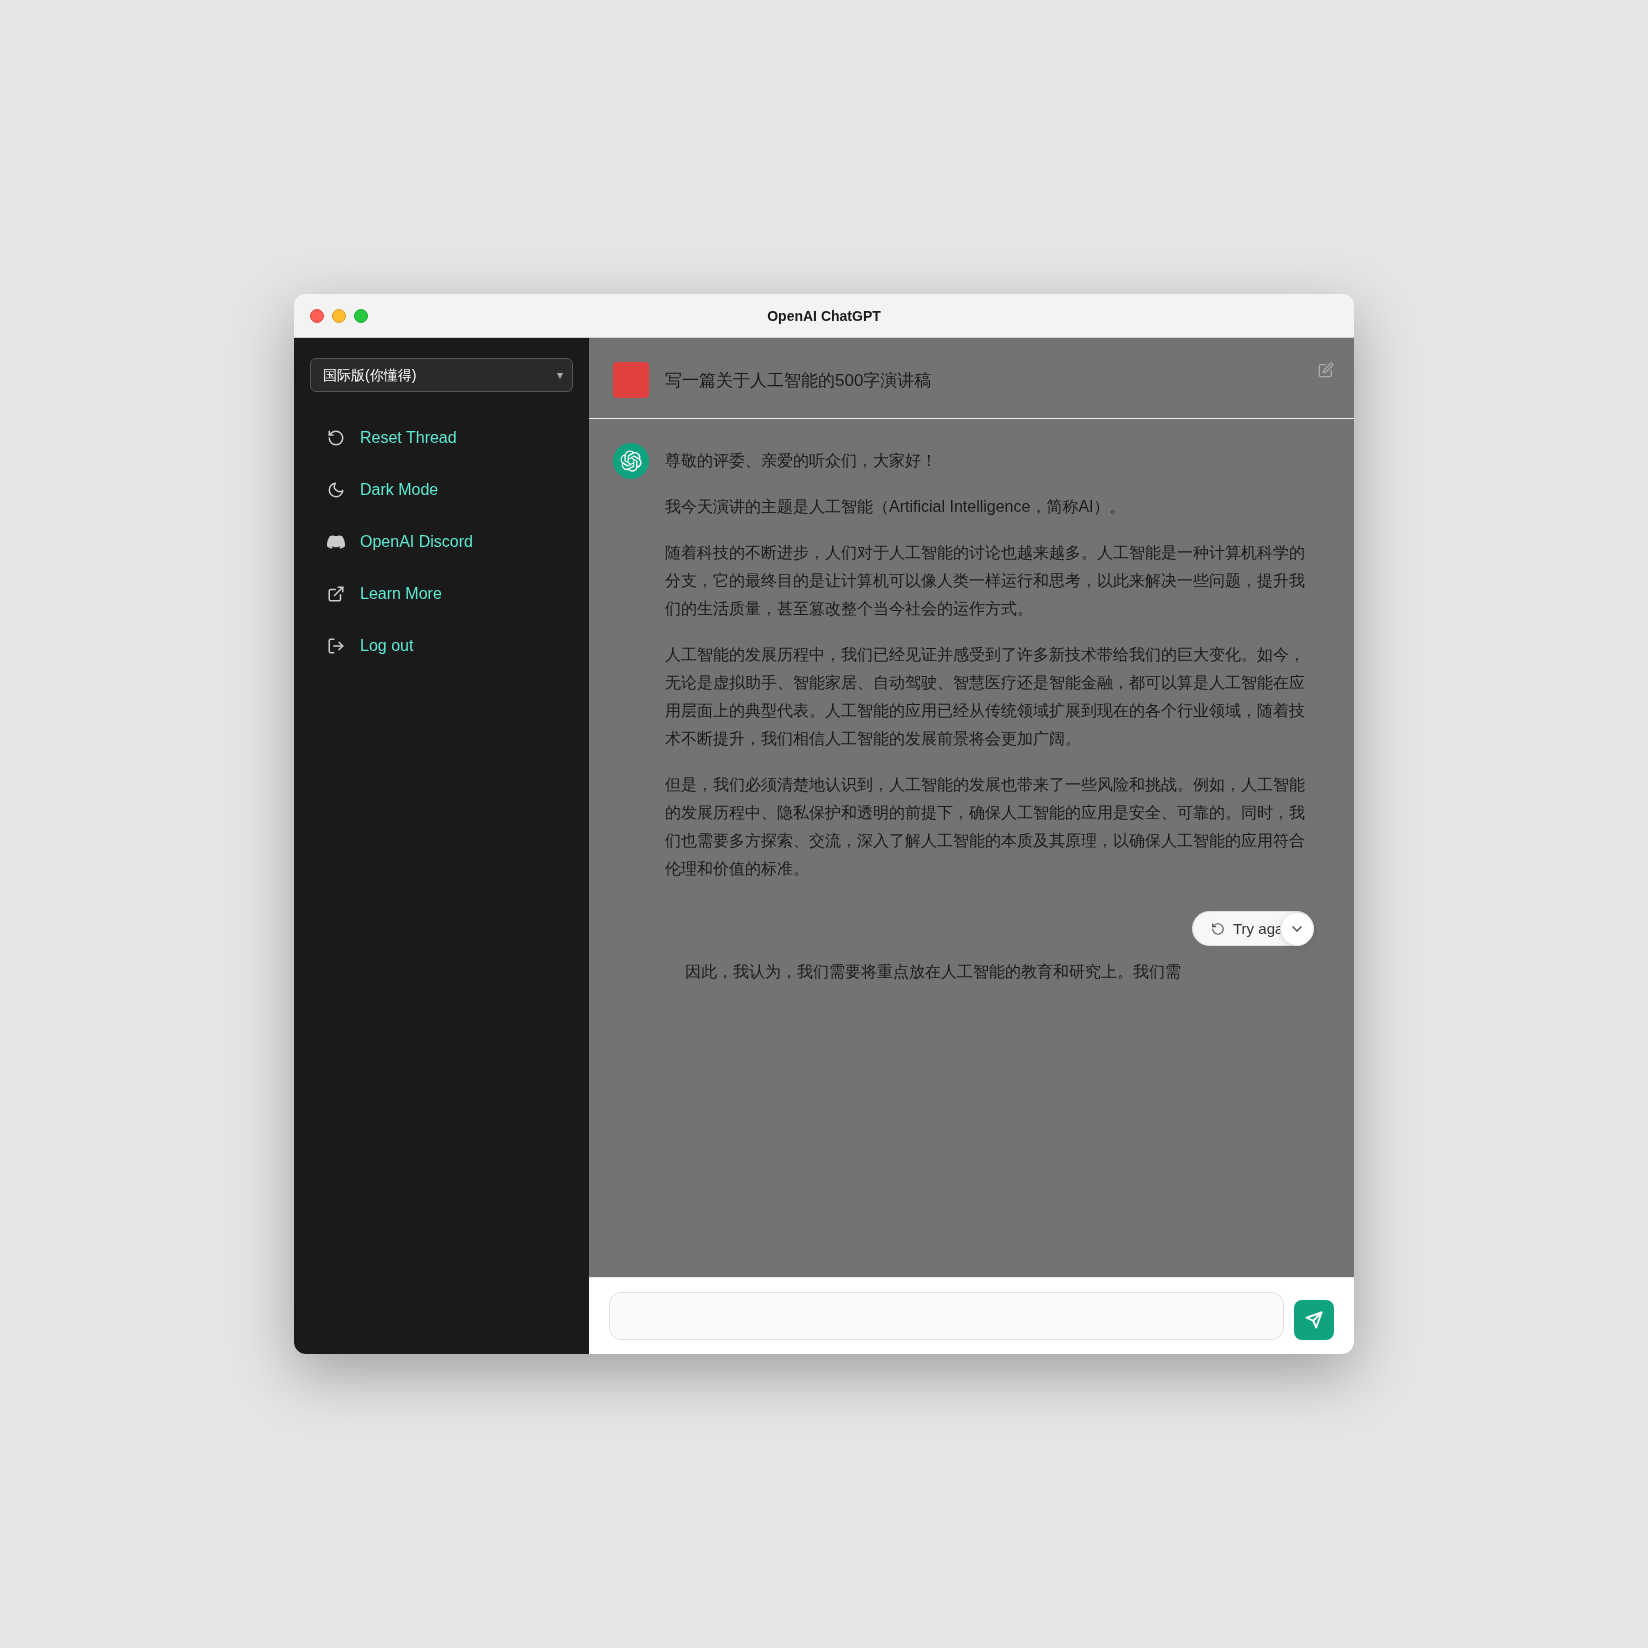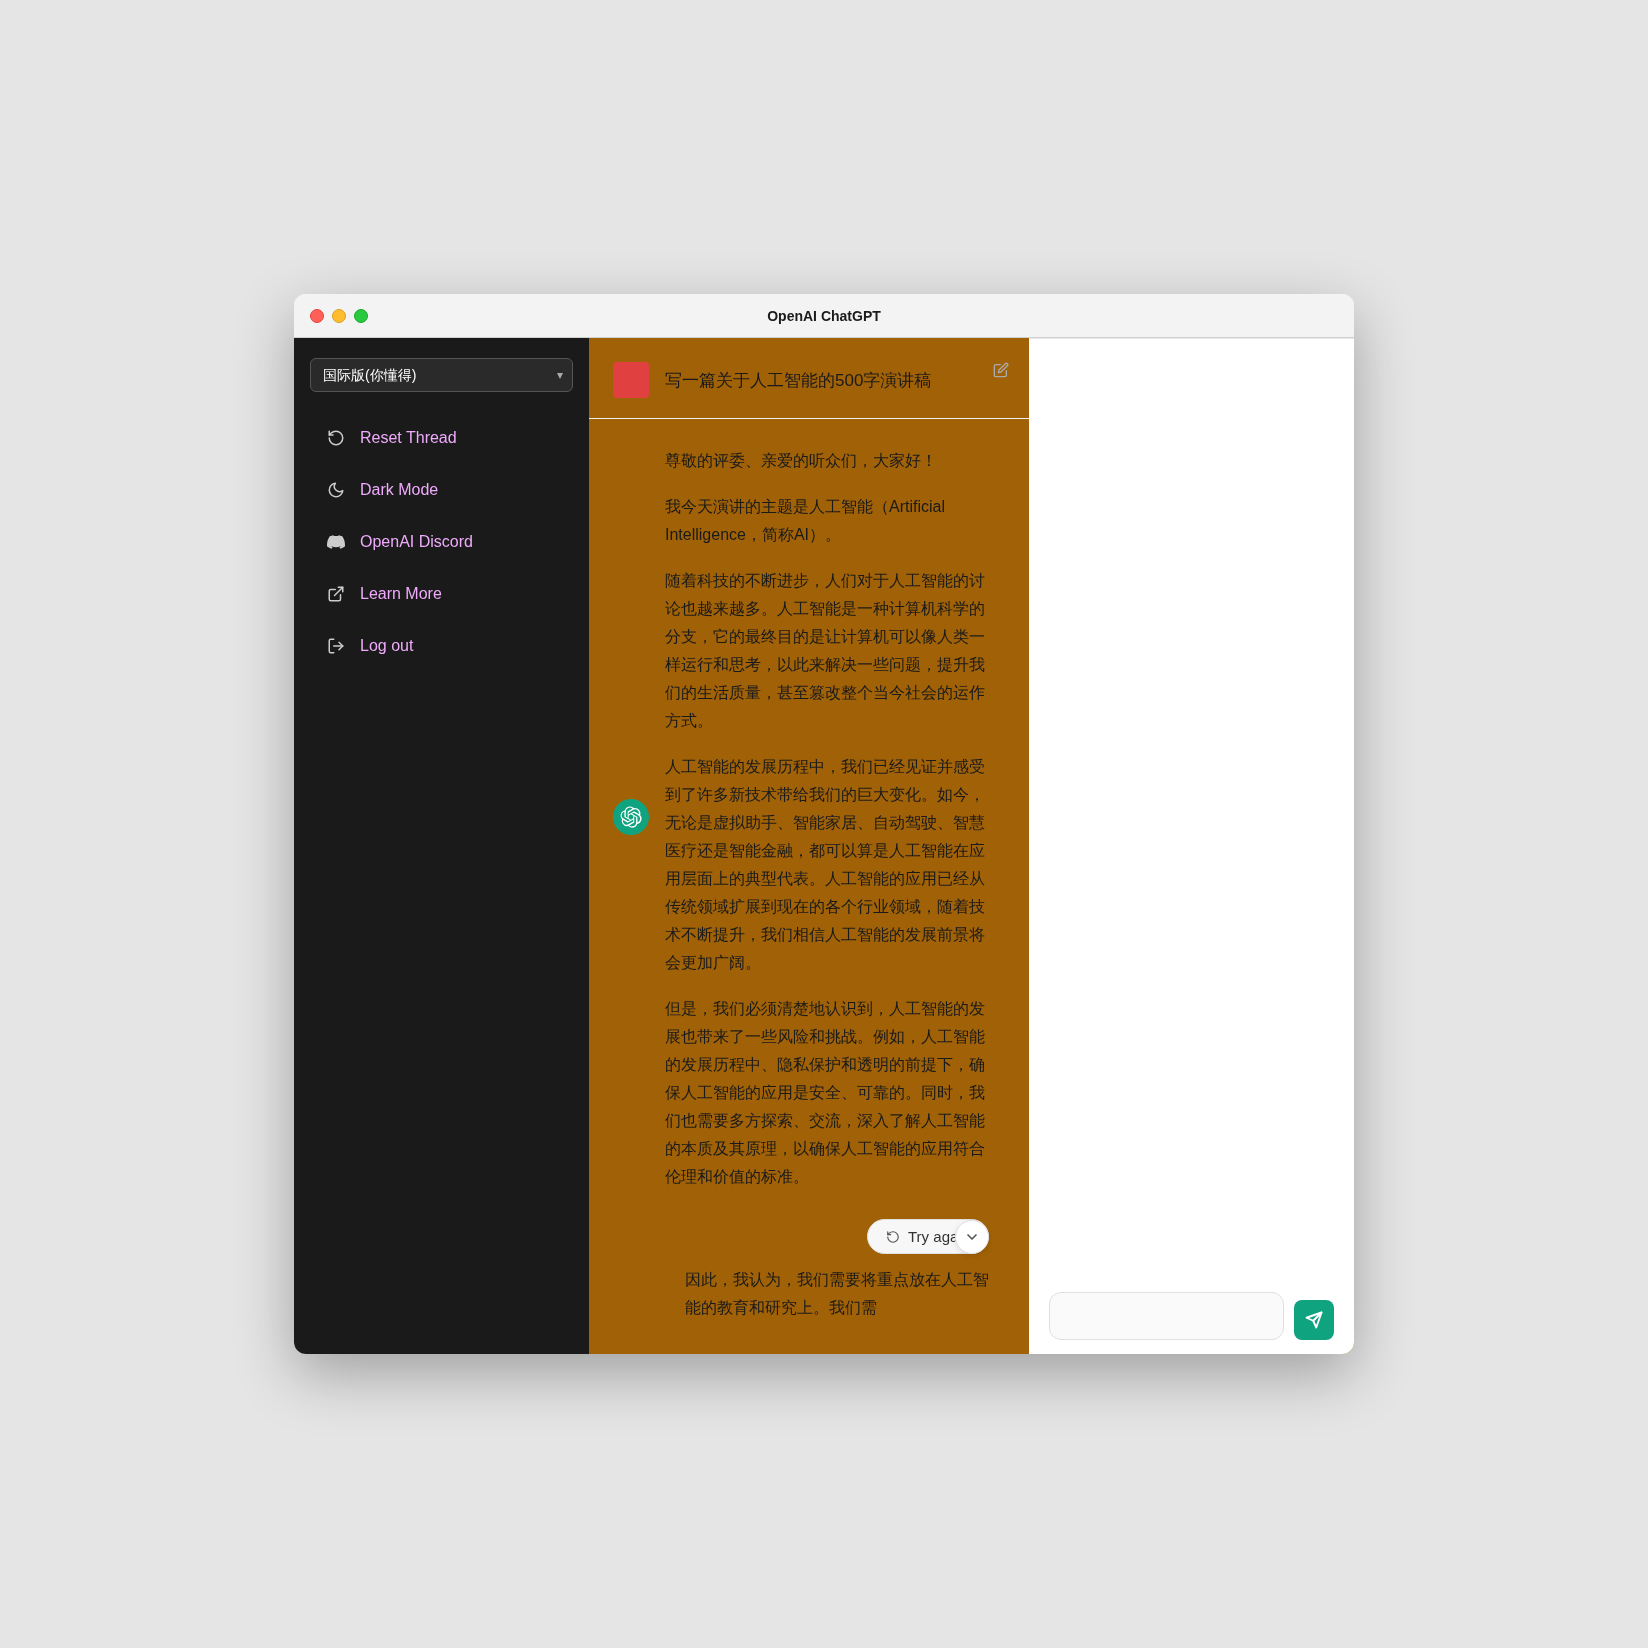--- a/index.html
+++ b/index.html
@@ -135,29 +135,29 @@
       display: flex;
       align-items: center;
       justify-content: center;
       flex-shrink: 0;
       color: #cccccc;
       font-size: 17px;
     }
 
     .sidebar-label {
       font-size: 16px;
-      color: #f0abfc;
+      color: #5eead4;
     }
 
     
     .content-area {
       flex: 1;
-      background: #a16207;
-      display: flex;
-      flex-direction: row;
+      background: #737373;
+      display: flex;
+      flex-direction: column;
       overflow: hidden;
     }
 
     
     .chat-scroll {
       flex: 1;
       overflow-y: auto;
       padding: 0;
     }
 
@@ -192,21 +192,21 @@
       right: 20px;
       top: 24px;
       color: #aaa;
       font-size: 16px;
       cursor: pointer;
     }
 
     
     .ai-message-row {
       display: flex;
-      align-items: center;
+      align-items: flex-start;
       padding: 24px 40px 20px 24px;
       gap: 16px;
       position: relative;
     }
 
     .ai-avatar {
       width: 36px;
       height: 36px;
       background: #10a37f;
       border-radius: 50%;

